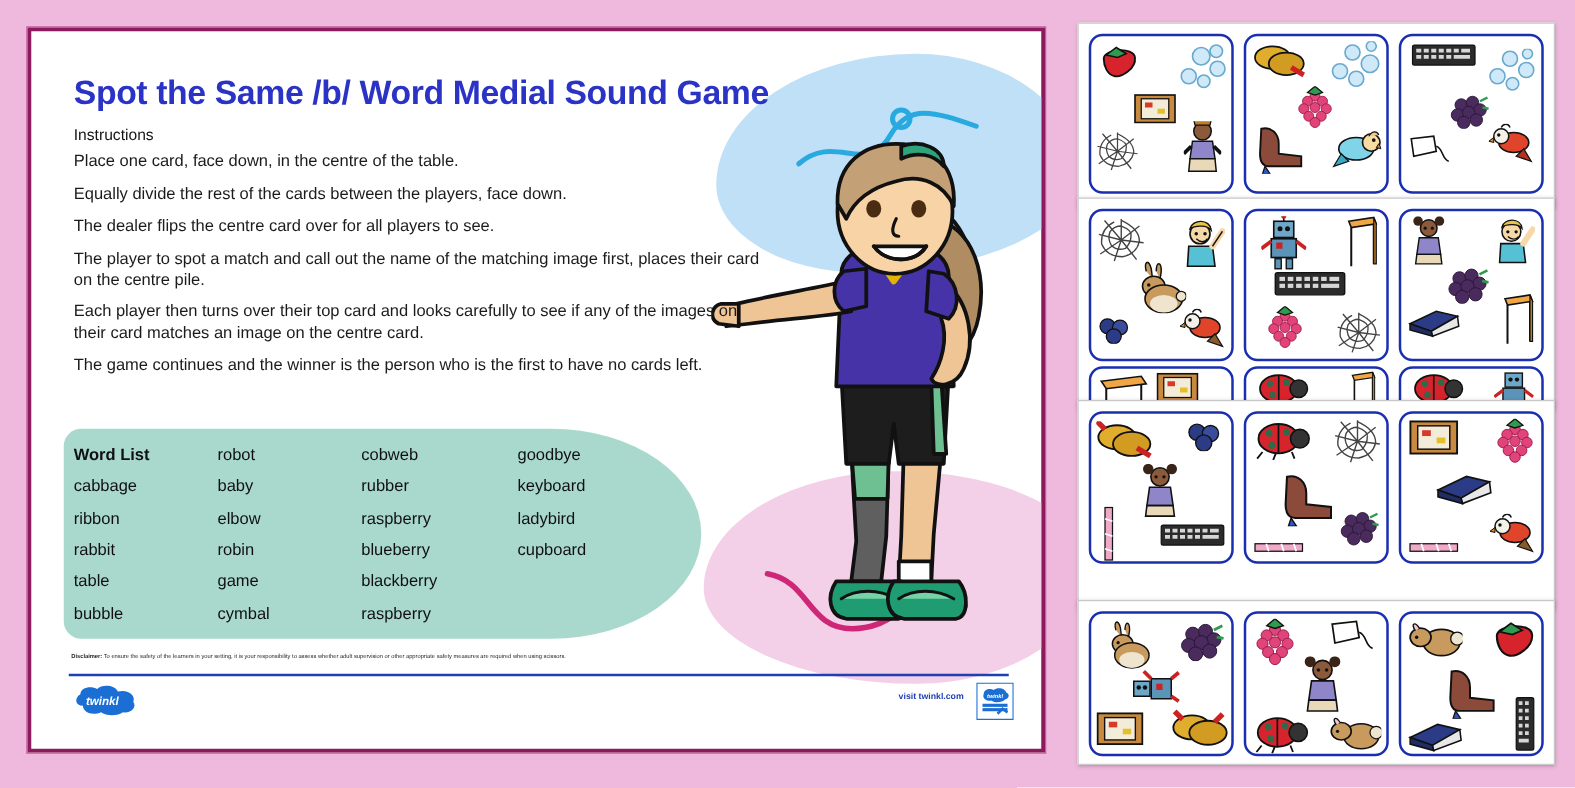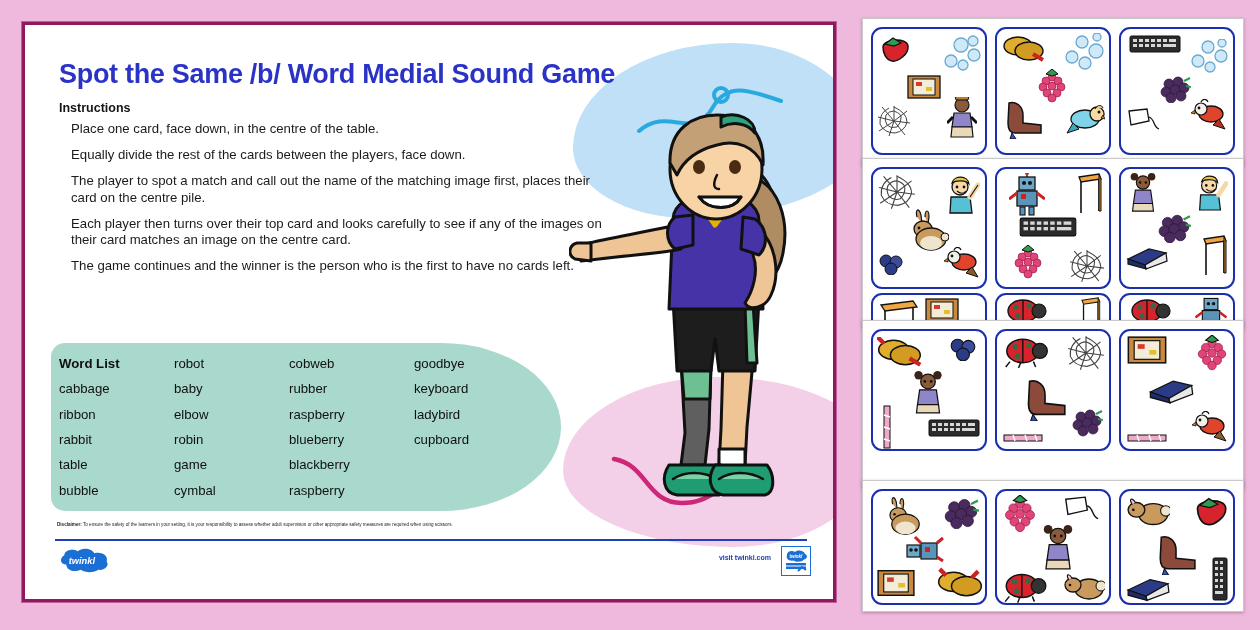--- a/index.html
+++ b/index.html
@@ -35,27 +35,27 @@
   .sq-pink{right:55px;bottom:78px;}
 
   
   .title{
     position:absolute;left:34px;top:34px;width:660px;
     color:#2a33c6;font-weight:bold;font-size:27px;letter-spacing:-.3px;
     font-family:"Liberation Sans",sans-serif;
   }
   .instr-head{
     position:absolute;left:34px;top:76px;
-    font-size:12.5px;font-weight:bold;color:#141414;
+    font-size:12.5px;font-weight:normal;color:#141414;
   }
   .instr{
     position:absolute;left:34px;top:96px;width:560px;
     font-size:13.2px;color:#1b1b1b;line-height:1.28;
   }
-  .instr p{margin:0 0 9px 12px;}
+  .instr p{margin:0 0 9px 0;}
 
   
   .wordblob{
     position:absolute;left:26px;top:318px;width:510px;height:168px;
     background:#a9d9cd;
     border-radius:14px 120px 120px 14px/14px 84px 84px 14px;
   }
   .wordgrid{
     position:absolute;left:34px;top:326px;width:470px;height:152px;
     display:grid;grid-template-columns:115px 115px 125px 110px;
@@ -176,20 +176,21 @@
           <path d="M130 84 C140 98 164 98 172 84" fill="none"></path>
         </g>
       </svg>
 
       <div class="title">Spot the Same /b/ Word Medial Sound Game</div>
       <div class="instr-head">Instructions</div>
 
       <div class="instr">
         <p>Place one card, face down, in the centre of the table.</p>
         <p>Equally divide the rest of the cards between the players, face down.</p>
+        <p>The dealer flips the centre card over for all players to see.</p>
         <p>The player to spot a match and call out the name of the matching image first, places their card on the centre pile.</p>
         <p>Each player then turns over their top card and looks carefully to see if any of the images on their card matches an image on the centre card.</p>
         <p>The game continues and the winner is the person who is the first to have no cards left.</p>
       </div>
 
       <div class="wordblob"></div>
       <div class="wordgrid">
         <span class="wl-head">Word List</span>
         <span>robot</span>
         <span>cobweb</span>

